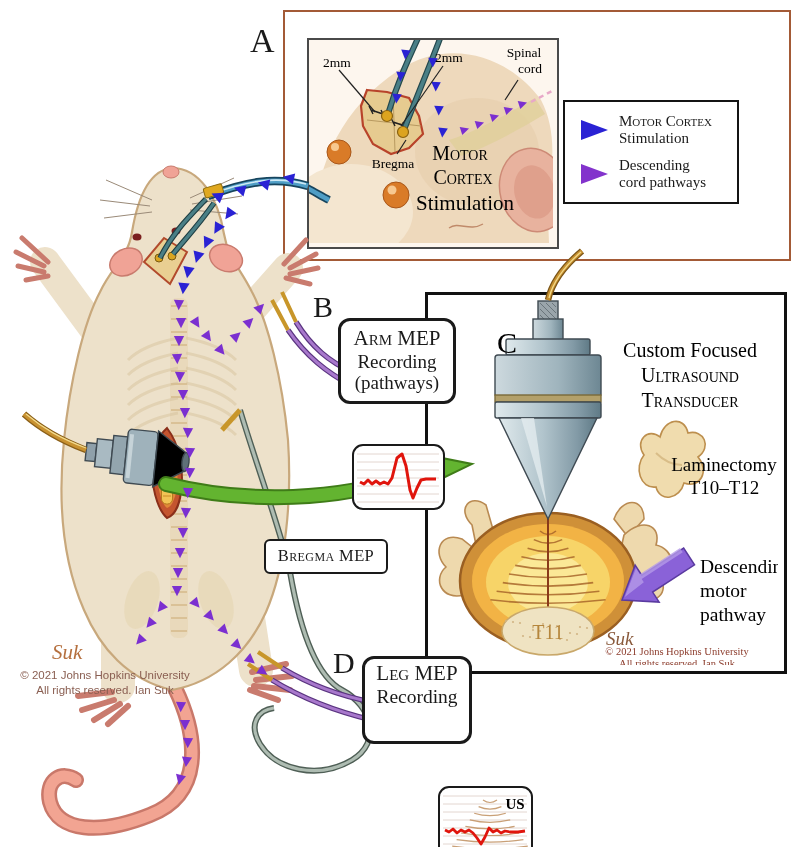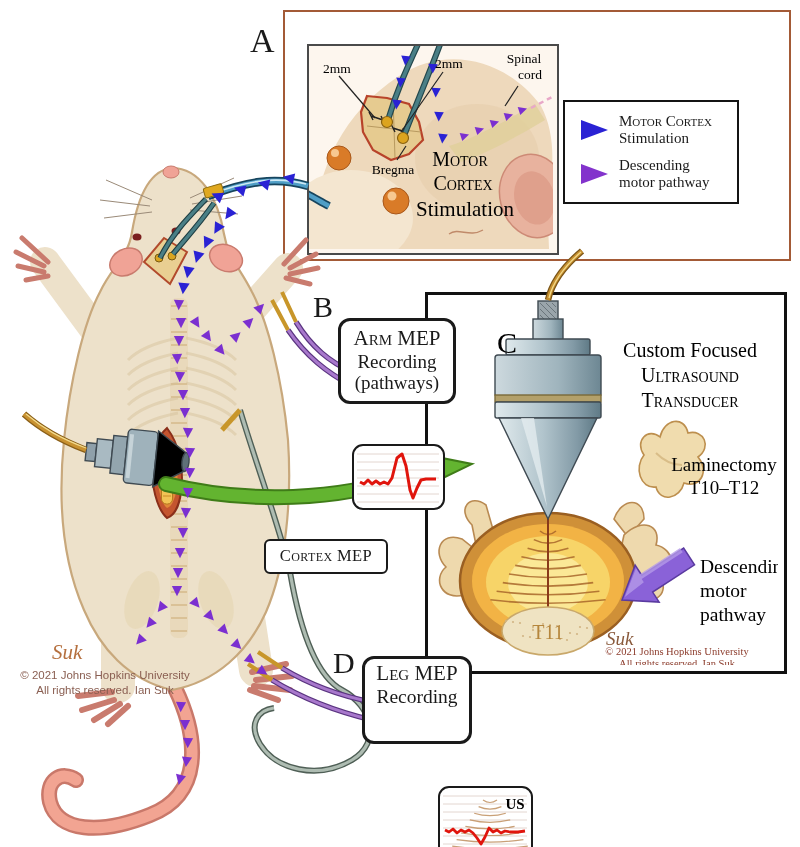--- a/index.html
+++ b/index.html
@@ -2,21 +2,21 @@
 <html><head>
 <meta charset="utf-8">
 <style>
   html,body{margin:0;padding:0;background:#fff;}
   #stage{position:relative;width:800px;height:847px;background:#fff;overflow:hidden;
          font-family:"Liberation Serif", serif;color:#1a1a1a;}
   .abs{position:absolute;}
   .sc{font-variant:small-caps;}
   
   #panelA{left:283px;top:10px;width:504px;height:247px;border:2.5px solid #a35a36;background:#fff;}
-  #insetA{left:307px;top:44px;width:248px;height:207px;border:2px solid #4a4a4a;background:#fdf6ee;overflow:hidden;}
+  #insetA{left:307px;top:38px;width:248px;height:207px;border:2px solid #4a4a4a;background:#fdf6ee;overflow:hidden;}
   #legend{left:563px;top:100px;width:176px;height:104px;border:2px solid #141414;background:#fff;
           display:flex;flex-direction:column;justify-content:center;gap:10px;padding:4px 0 4px 14px;box-sizing:border-box;}
   .legrow{display:flex;align-items:center;gap:10px;}
   .legtxt{font-size:15px;line-height:1.12;}
   
   #panelC{left:425px;top:292px;width:356px;height:376px;border:3px solid #111;background:#fff;}
   
   .letter{font-size:32px;color:#1a1a1a;}
   
   .wbox{position:absolute;background:#fff;border:3px solid #1a1a1a;border-radius:12px;box-sizing:border-box;
@@ -127,21 +127,21 @@
         <div class="sc">Motor Cortex</div>
         <div>Stimulation</div>
       </div>
     </div>
     <div class="legrow">
       <svg width="30" height="24" viewBox="0 0 30 24">
         <polygon points="2,2 29,12 2,22" fill="#8333cc"></polygon>
       </svg>
       <div class="legtxt">
         <div>Descending</div>
-        <div>motor pathway</div>
+        <div>cord pathways</div>
       </div>
     </div>
   </div>
 
   <div id="panelC" class="abs">
     <svg width="350" height="370" viewBox="0 0 350 370">
       <defs>
         <linearGradient id="steel" x1="0" y1="0" x2="1" y2="0">
           <stop offset="0" stop-color="#dfe9ec"></stop>
             <stop offset=".45" stop-color="#b1c4cc"></stop>
@@ -454,21 +454,21 @@
       <path d="M6,36 L10,38 L14,34 L18,38 L22,35 L26,38 L30,36 L34,38 L38,32 L43,12 L48,8 L52,20 L56,44 L59,52 L63,42 L67,34 L72,33 L82,33" fill="none" stroke="#e0150d" stroke-width="3" stroke-linejoin="round"></path>
     </svg>
   </div>
 
   <div id="boxB" class="wbox">
     <div class="l1 sc">Arm MEP</div>
     <div class="l2">Recording</div>
     <div class="l3">(pathways)</div>
   </div>
 
-  <div id="boxG" class="wbox sc">Cortex MEP</div>
+  <div id="boxG" class="wbox sc">Bregma MEP</div>
 
   <div id="boxD" class="wbox">
     <div class="l1 sc">Leg MEP</div>
     <div class="l2">Recording</div>
   </div>
 
   <div class="wavebox" id="waveUS">
     <svg width="90" height="73" viewBox="0 0 90 73">
       <g id="gridUS" stroke="#e3d6d0" stroke-width="1">
           <line x1="3" y1="8" x2="87" y2="8"></line>

